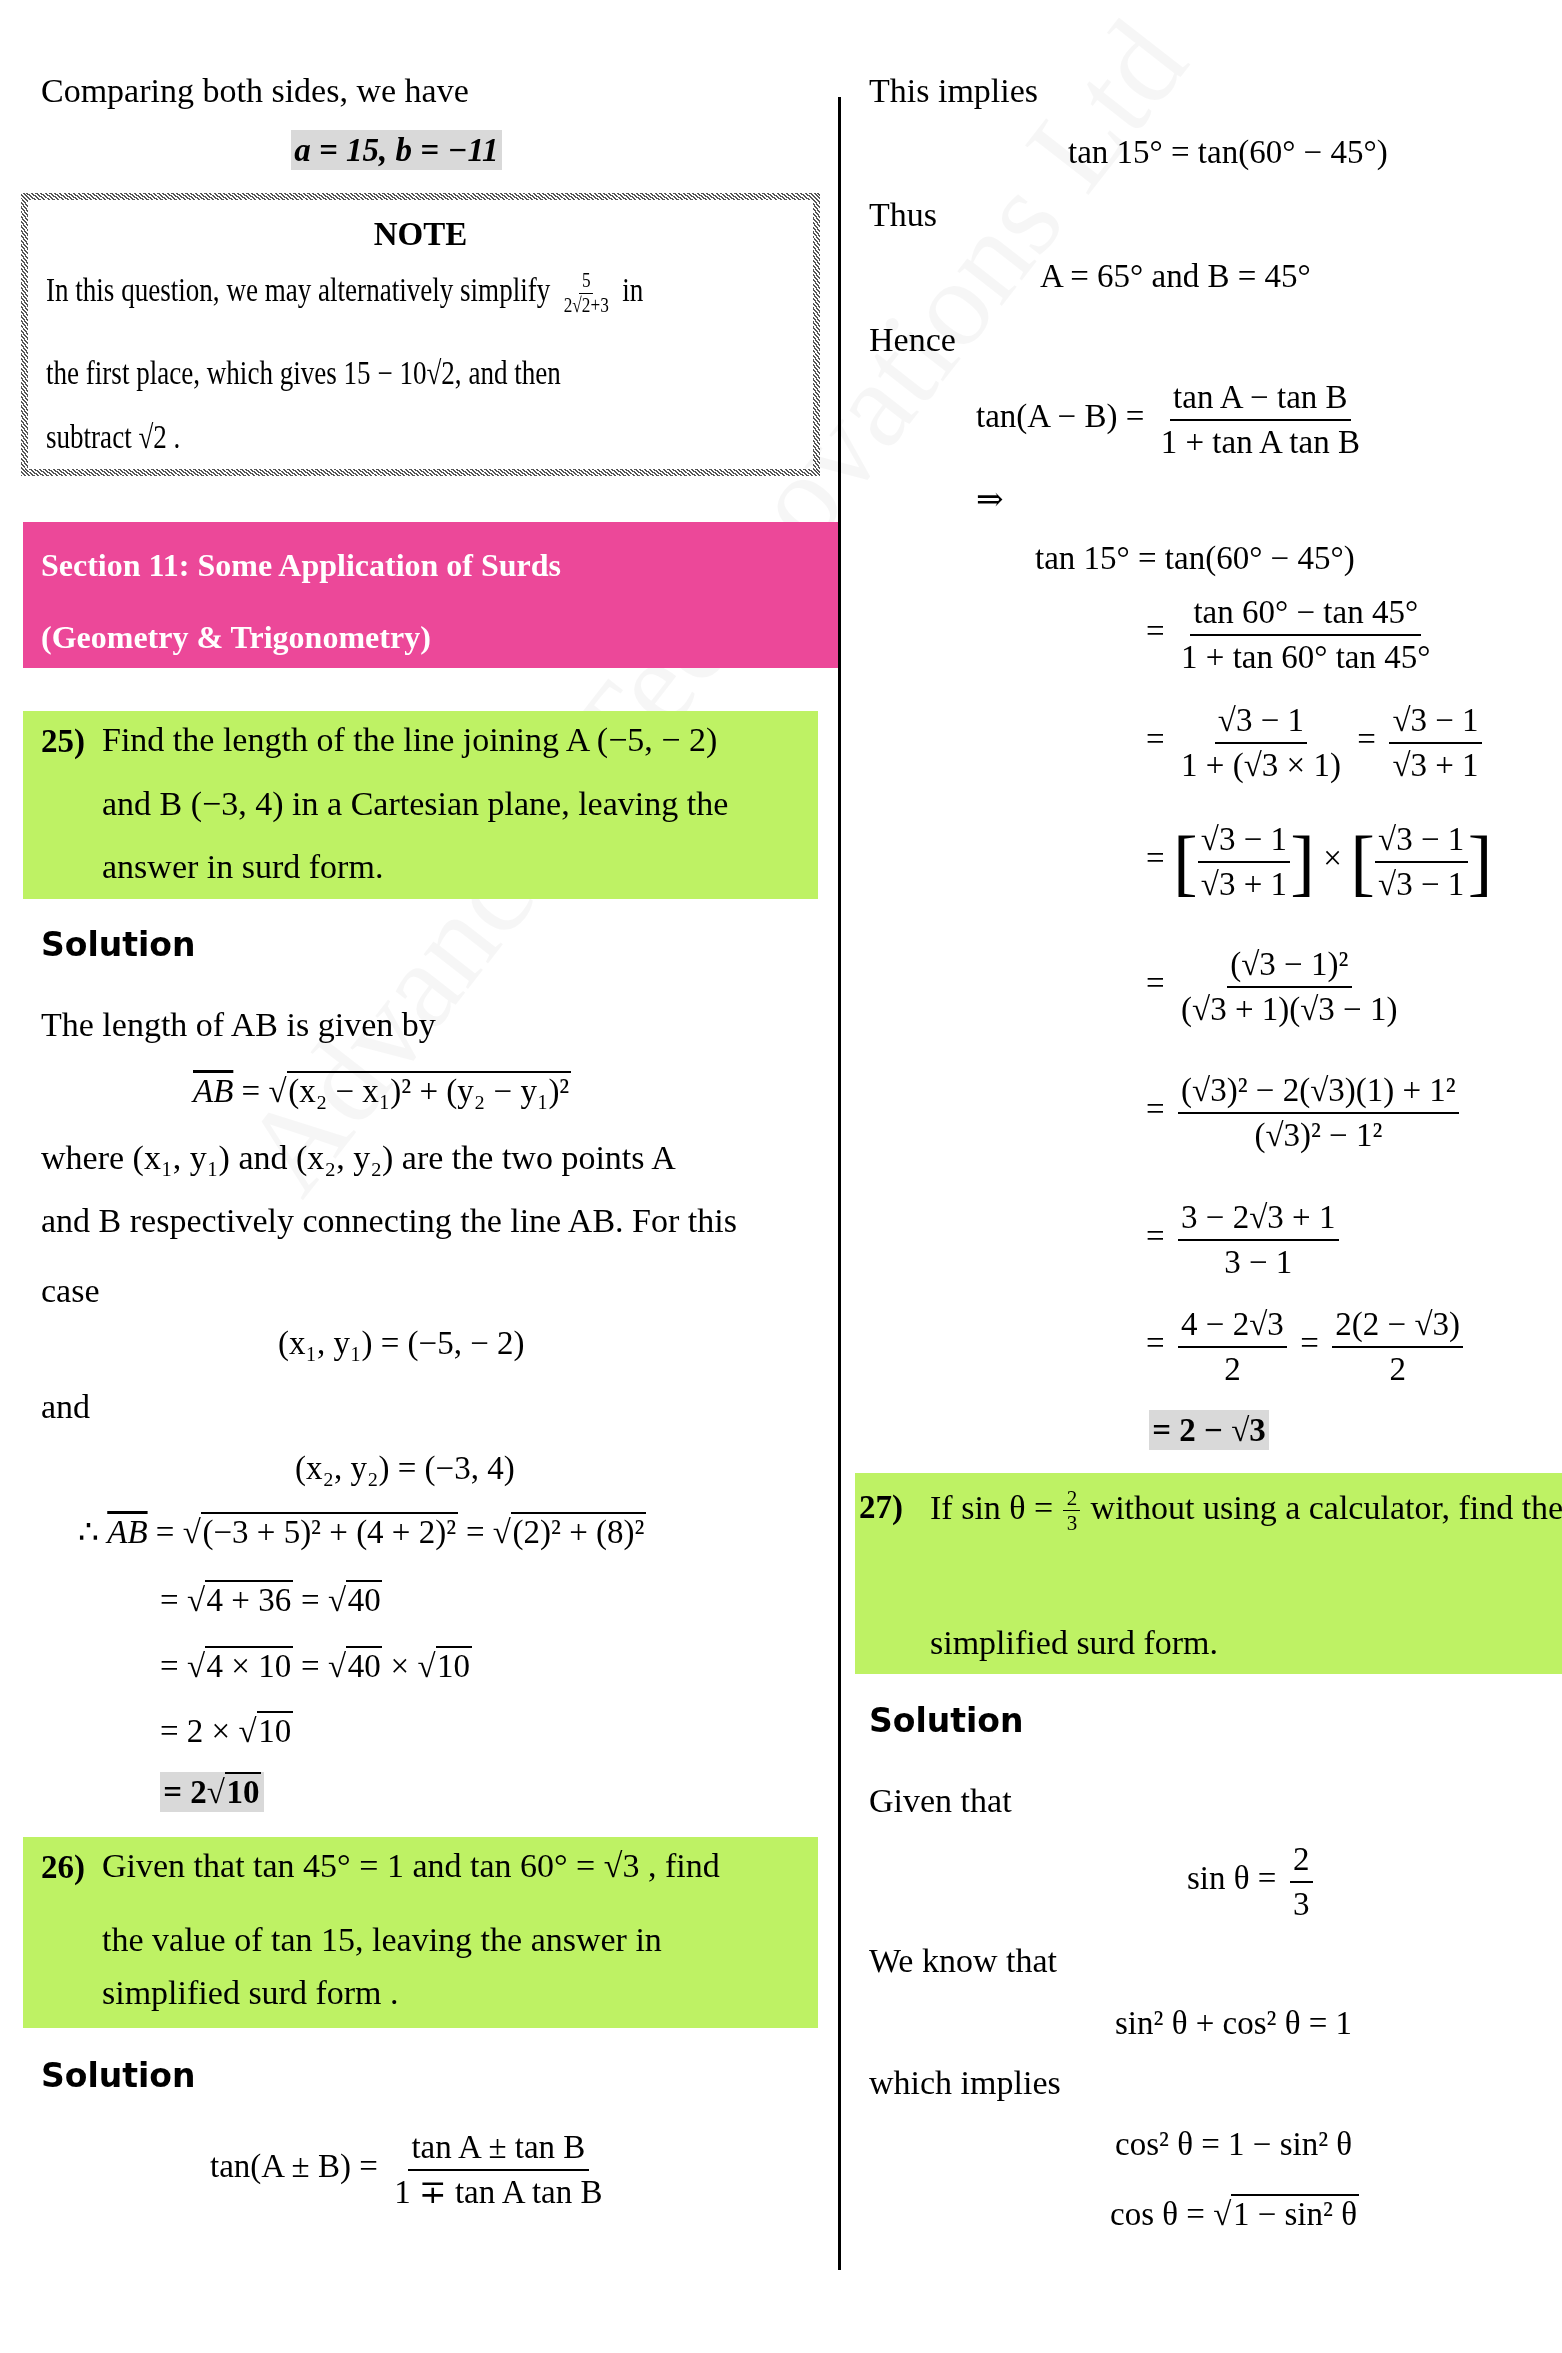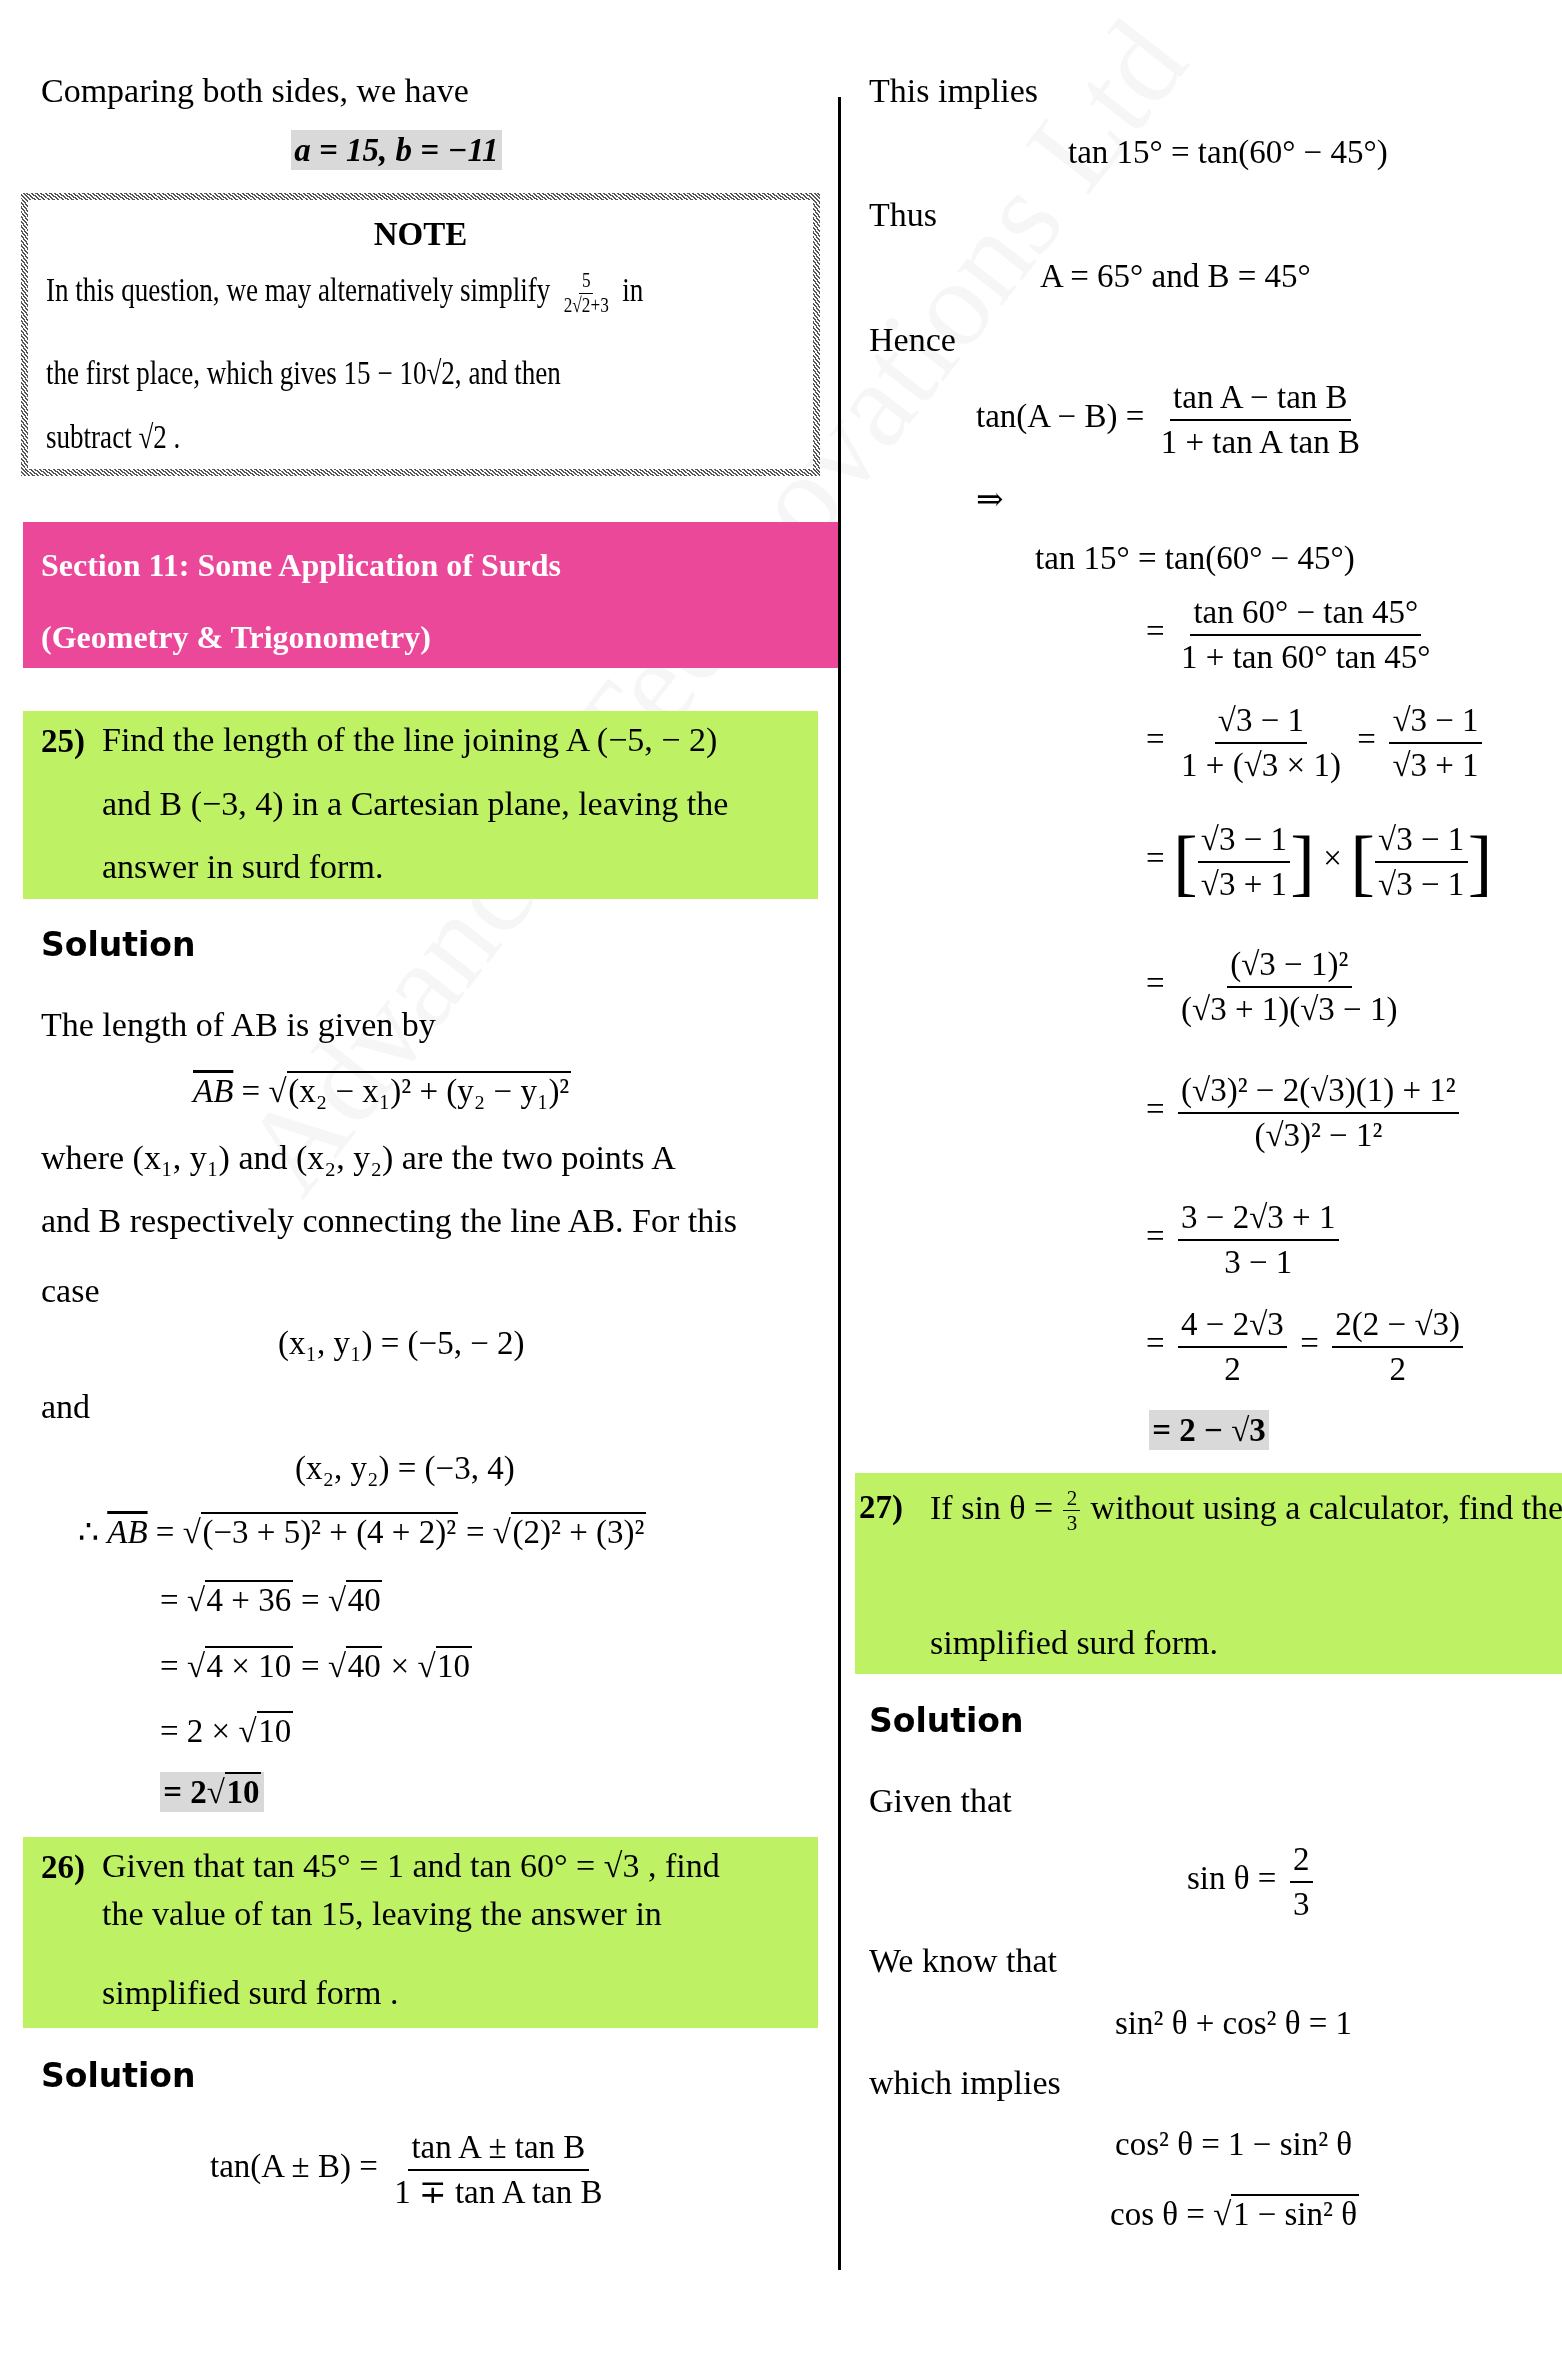--- a/index.html
+++ b/index.html
@@ -85,42 +85,42 @@
 <div class="abs txt" style="left:41px;top:1204px;">and B respectively connecting the line AB. For this</div>
 <div class="abs txt" style="left:41px;top:1266px;margin-top:8px;">case</div>
 <div class="abs math" style="left:278px;top:1327px;">(x₁, y₁) = (−5, − 2)</div>
 <div class="abs txt" style="left:41px;top:1390px;">and</div>
 <div class="abs math" style="left:295px;top:1452px;">(x₂, y₂) = (−3, 4)</div>
 
 <div class="abs math" style="left:78px;top:1516px;">
   <span>∴</span>
   <i style="text-decoration:overline;">AB</i> =
   <span class="sqrt">√<span class="rad">(−3 + 5)² + (4 + 2)²</span></span> =
-  <span class="sqrt">√<span class="rad">(2)² + (3)²</span></span>
+  <span class="sqrt">√<span class="rad">(2)² + (8)²</span></span>
 </div>
 <div class="abs math" style="left:160px;top:1584px;">
   = <span class="sqrt">√<span class="rad">4 + 36</span></span> =
   <span class="sqrt">√<span class="rad">40</span></span>
 </div>
 <div class="abs math" style="left:160px;top:1650px;">
   = <span class="sqrt">√<span class="rad">4 × 10</span></span> =
   <span class="sqrt">√<span class="rad">40</span></span> ×
   <span class="sqrt">√<span class="rad">10</span></span>
 </div>
 <div class="abs math" style="left:160px;top:1715px;">
   <span>= 2 × </span><span class="sqrt">√<span class="rad">10</span></span>
 </div>
 <div class="abs math bold" style="left:160px;top:1776px;">
   <span class="hl"><span>= 2</span><span class="sqrt">√<span class="rad">10</span></span></span>
 </div>
 
 <div class="abs qbox" style="left:23px;top:1837px;width:795px;height:191px;">
   <div class="qnum" style="left:18px;top:11.5px;">26)</div>
   <div class="qline" style="left:79px;top:9.8px;">Given that tan 45° = 1 and tan 60° = √3 , find</div>
-  <div class="qline" style="left:79px;top:58px;">the value of tan 15, leaving the answer in</div>
+  <div class="qline" style="left:79px;top:84px;">the value of tan 15, leaving the answer in</div>
   <div class="qline" style="left:79px;top:137px;">simplified surd form .</div>
 </div>
 
 <div class="abs sol" style="left:41px;top:2056px;">Solution</div>
 
 <div class="abs math" style="left:210px;top:2131px;">
   <span>tan(A ± B) =</span>
   <span class="frac">
       <span class="num">tan A ± tan B</span>
       <span class="den">1 ∓ tan A tan B</span>

